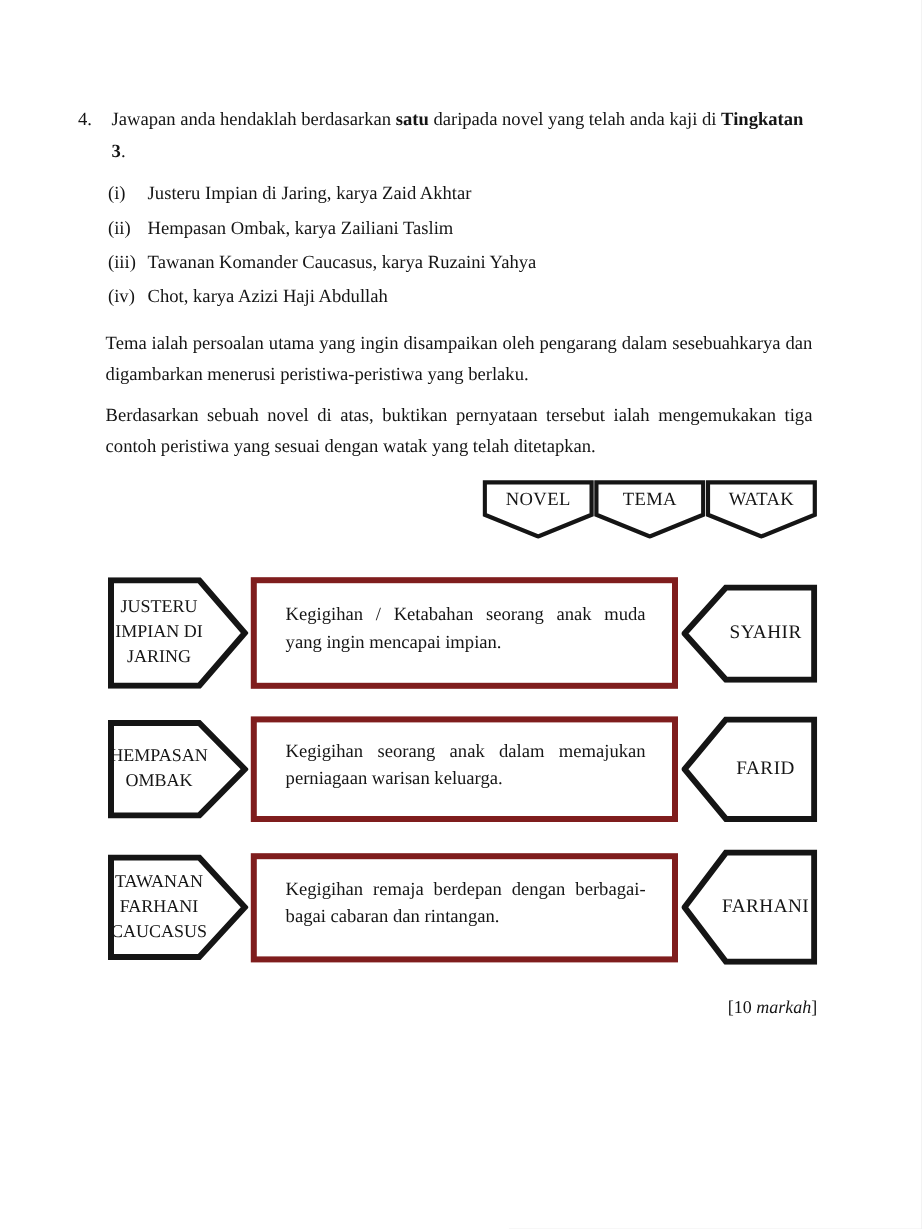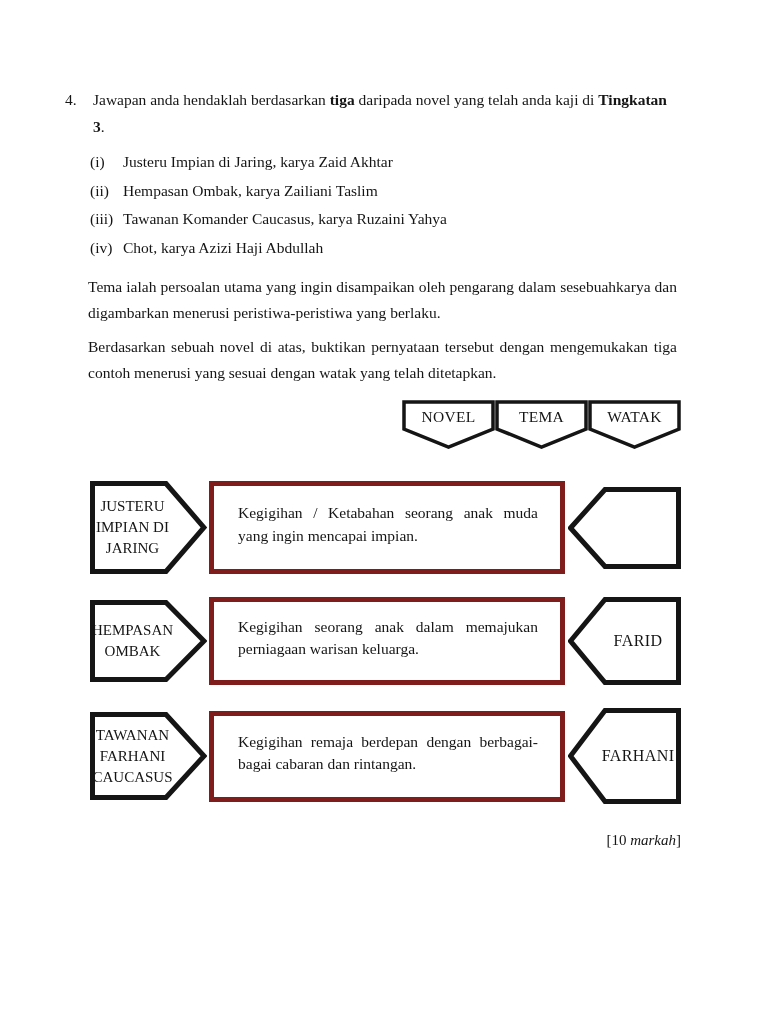--- a/index.html
+++ b/index.html
@@ -79,21 +79,21 @@
   .marks .it { font-style:italic; }
 </style>
 </head>
 <body>
 
 <div class="page">
   <div class="content">
 
     <div class="question">
       <div class="q-num">4.</div>
-      <div class="q-text"><span>Jawapan anda hendaklah berdasarkan </span><b>tiga</b><span> daripada novel yang telah anda kaji di </span><b>Tingkatan 3</b><span>.</span></div>
+      <div class="q-text"><span>Jawapan anda hendaklah berdasarkan </span><b>satu</b><span> daripada novel yang telah anda kaji di </span><b>Tingkatan 3</b><span>.</span></div>
     </div>
 
     <div class="novel-list">
       <div class="novel-item">
         <span class="novel-numeral">(i)</span>
         <span>Justeru Impian di Jaring, karya Zaid Akhtar</span>
       </div>
       <div class="novel-item">
         <span class="novel-numeral">(ii)</span>
         <span>Hempasan Ombak, karya Zailiani Taslim</span>
@@ -102,21 +102,21 @@
         <span class="novel-numeral">(iii)</span>
         <span>Tawanan Komander Caucasus, karya Ruzaini Yahya</span>
       </div>
       <div class="novel-item">
         <span class="novel-numeral">(iv)</span>
         <span>Chot, karya Azizi Haji Abdullah</span>
       </div>
     </div>
 
     <p class="para first">Tema ialah persoalan utama yang ingin disampaikan oleh pengarang dalam sesebuahkarya dan digambarkan menerusi peristiwa-peristiwa yang berlaku.</p>
-    <p class="para second">Berdasarkan sebuah novel di atas, buktikan pernyataan tersebut dengan mengemukakan tiga contoh menerusi yang sesuai dengan watak yang telah ditetapkan.</p>
+    <p class="para second">Berdasarkan sebuah novel di atas, buktikan pernyataan tersebut ialah mengemukakan tiga contoh peristiwa yang sesuai dengan watak yang telah ditetapkan.</p>
 
     <div class="diagram">
 
       <div class="headers">
         <div class="pennant">
           <svg width="93" height="49" viewBox="0 0 93 49">
               <polygon points="2,2 91,2 91,29 46.5,47 2,29" fill="#ffffff" stroke="#151515" stroke-width="3.5"></polygon>
             </svg>
           <div class="pennant-label">NOVEL</div>
         </div>
@@ -141,20 +141,21 @@
             </svg>
           <div class="shape-label">JUSTERU IMPIAN DI JARING</div>
         </div>
         <div class="tema-box">
           <div class="tema-text">Kegigihan / Ketabahan seorang anak muda yang ingin mencapai impian.</div>
         </div>
         <div class="watak-arrow">
           <svg width="113" height="82" viewBox="0 0 113 82">
               <polygon points="2.5,41 37,2.5 110.5,2.5 110.5,79.5 37,79.5" fill="#ffffff" stroke="#151515" stroke-width="5"></polygon>
             </svg>
+          <div class="shape-label">SYAHIR</div>
         </div>
       </div>
 
       <div class="d-row r2">
         <div class="novel-arrow">
           <svg width="117" height="82" viewBox="0 0 117 82">
               <polygon points="2.5,2.5 76,2.5 114,41 76,79.5 2.5,79.5" fill="#ffffff" stroke="#151515" stroke-width="5"></polygon>
             </svg>
           <div class="shape-label">HEMPASAN OMBAK</div>
         </div>

